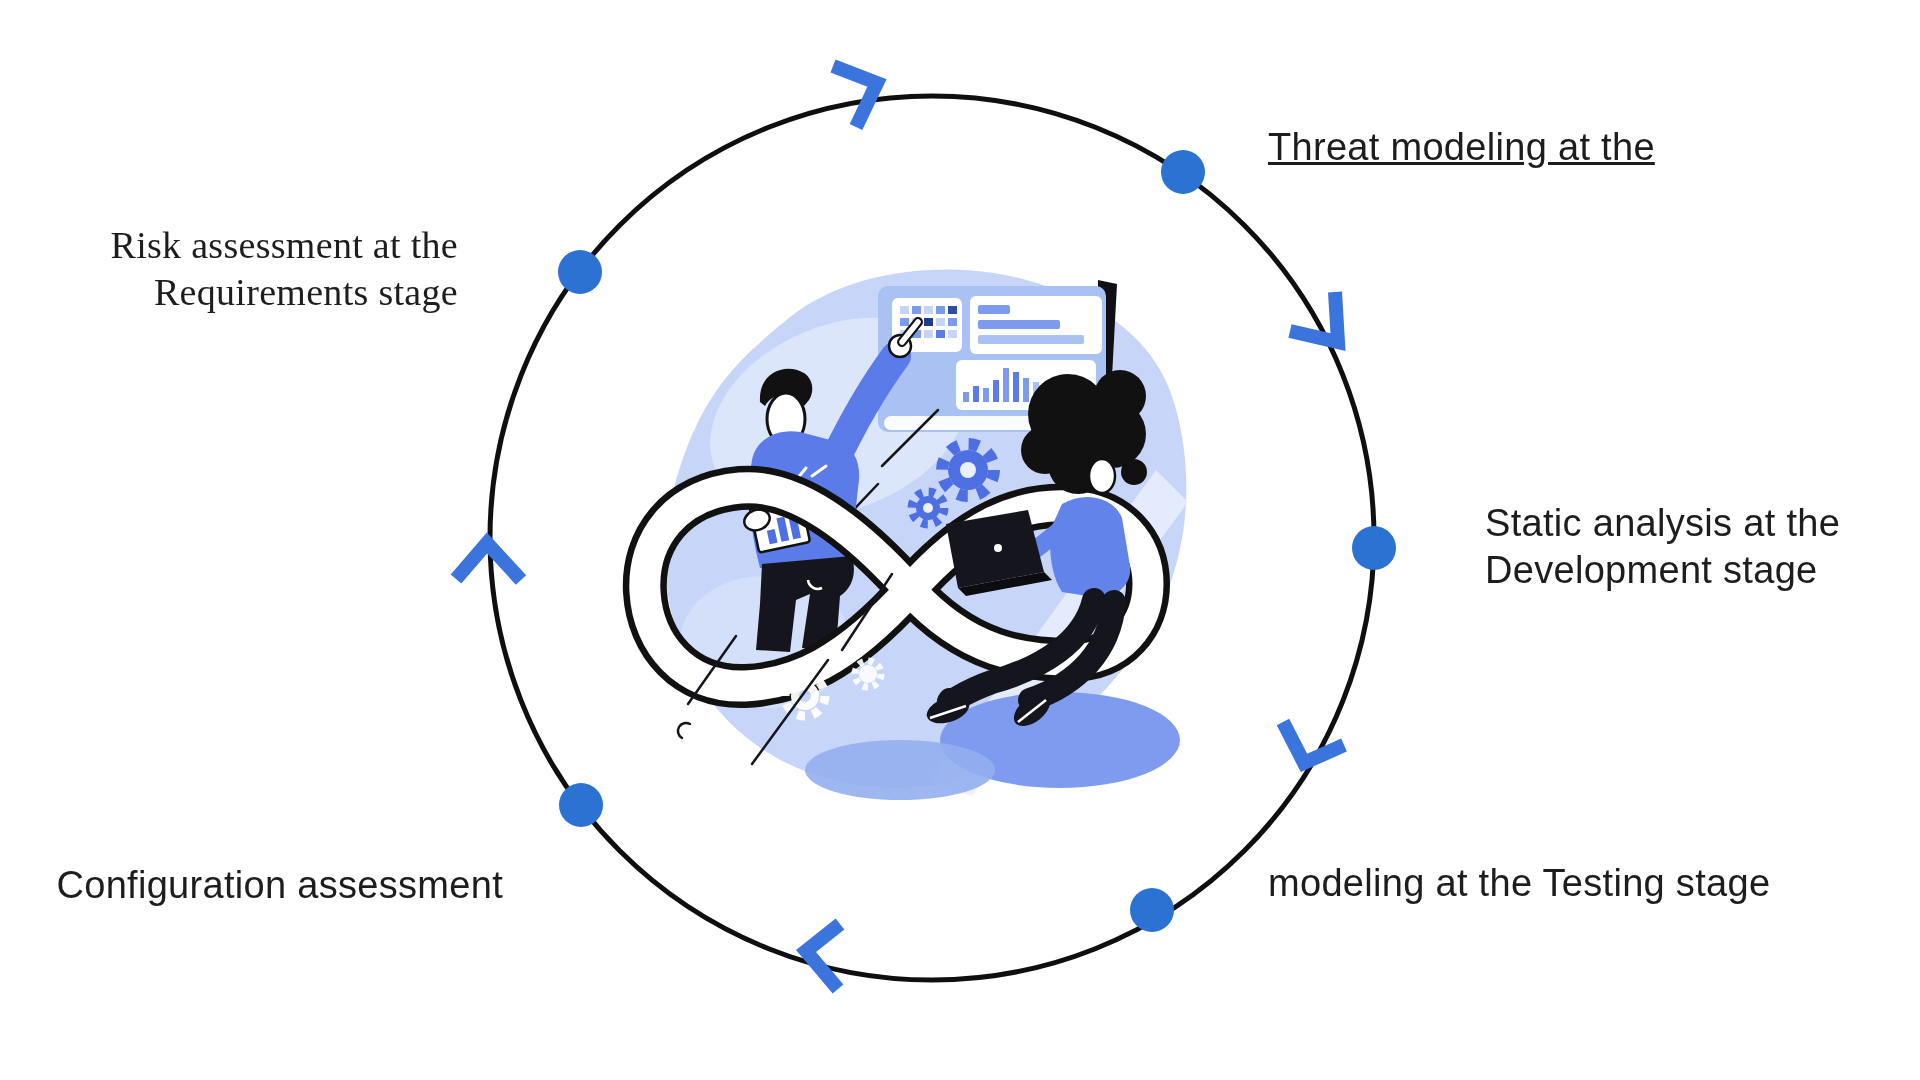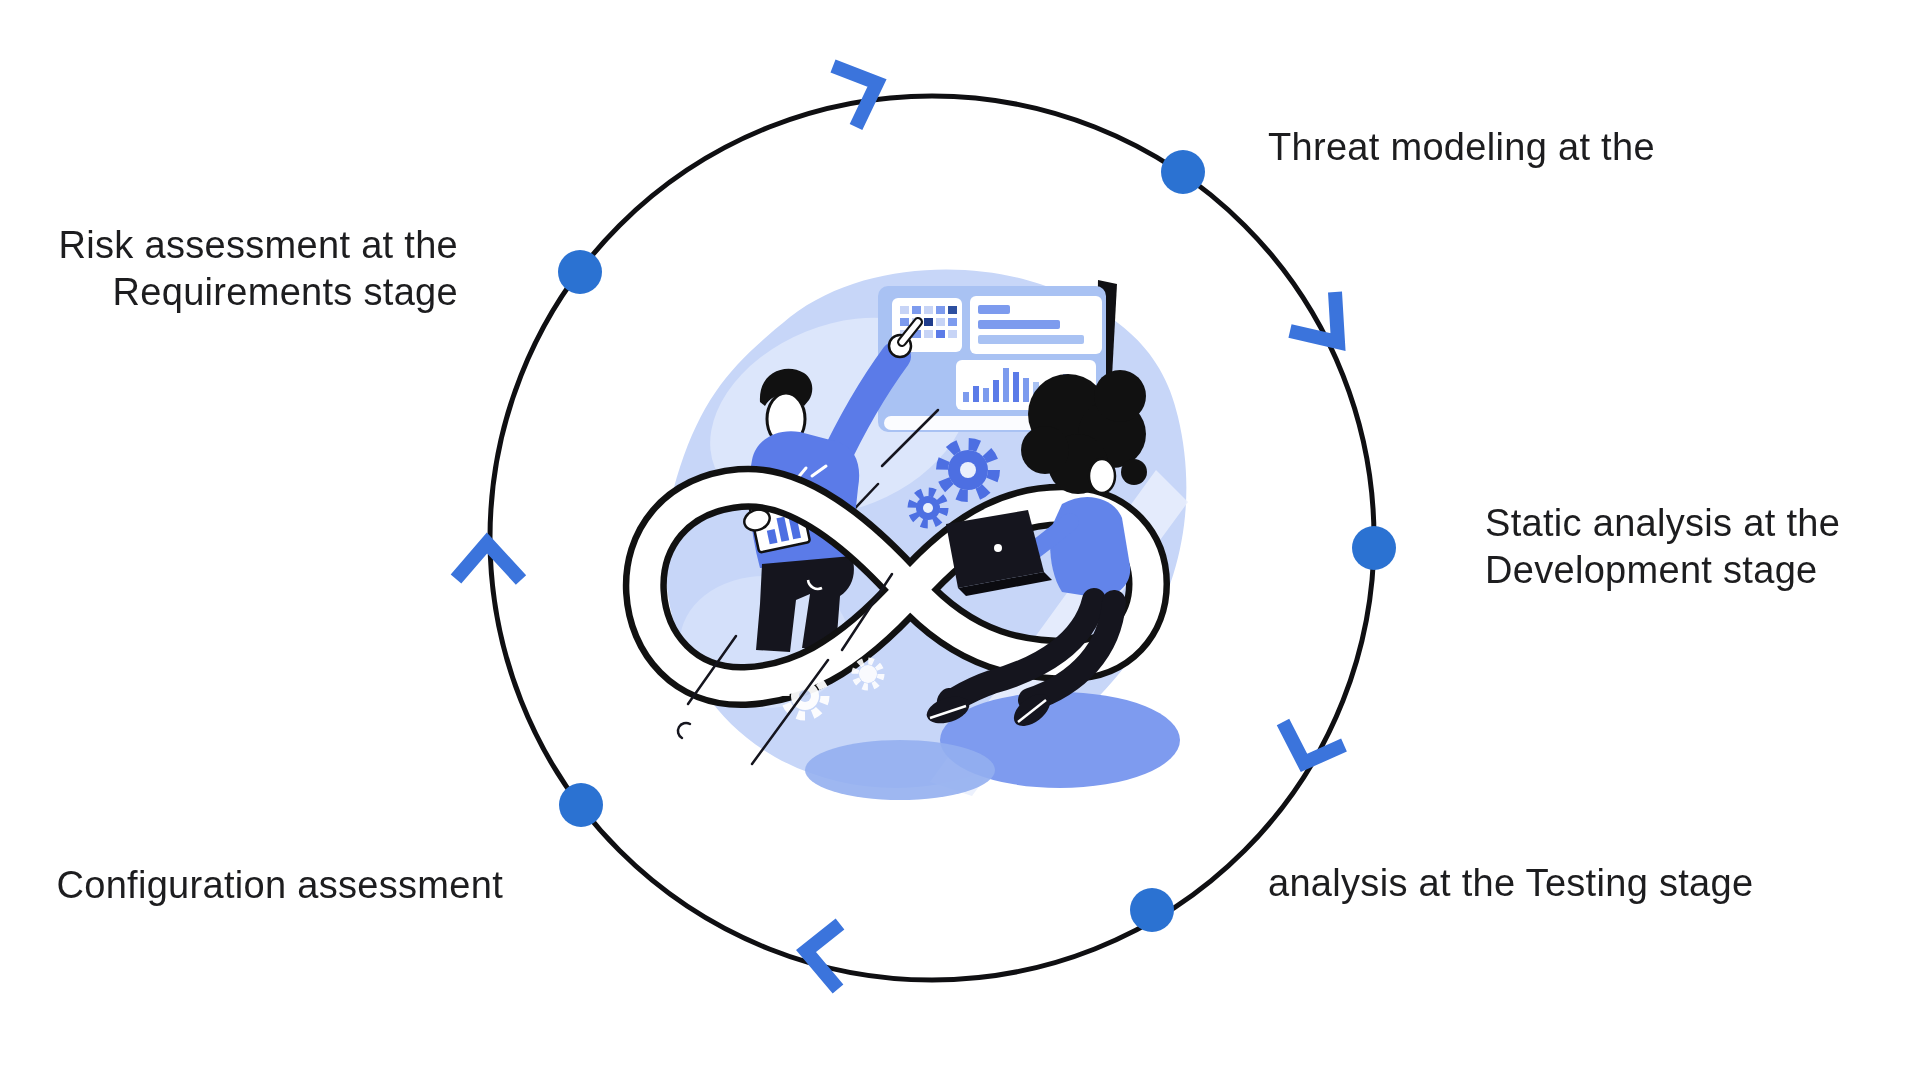--- a/index.html
+++ b/index.html
@@ -7,22 +7,22 @@
     position:relative;width:1920px;height:1080px;background:#ffffff;
     font-family:"Liberation Sans",sans-serif;overflow:hidden;
   }
   .ring-svg{position:absolute;left:0;top:0;width:1920px;height:1080px;}
   .illus-svg{position:absolute;left:600px;top:222px;width:620px;height:580px;}
   .label{
     position:absolute;color:#1d1d1f;
     font-size:38px;line-height:47px;font-weight:400;letter-spacing:.3px;
   }
   .label span{display:block;}
-  .lbl-requirements{left:0;top:222px;width:458px;text-align:right;}
-  .lbl-design{left:1268px;top:124px;text-align:left;}
+  .lbl-requirements{left:0;top:222px;width:458px;text-align:right;font-family:Liberation Serif, serif;}
+  .lbl-design{left:1268px;top:124px;text-align:left;text-decoration:underline;}
   .lbl-development{left:1437px;top:500px;text-align:left;margin-left:48px;}
   .lbl-testing{left:1268px;top:860px;text-align:left;}
   .lbl-deployment{left:0;top:862px;width:487px;text-align:right;padding-left:16px;}
 </style>
 </head>
 <body>
 
 <div class="canvas">
 
   <svg class="ring-svg" viewBox="0 0 1920 1080">
@@ -204,20 +204,20 @@
   <div class="label lbl-design">
     <span>Threat modeling at the</span>
   </div>
 
   <div class="label lbl-development">
     <span>Static analysis at the</span>
     <span>Development stage</span>
   </div>
 
   <div class="label lbl-testing">
-    <span>analysis at the Testing stage</span>
+    <span>modeling at the Testing stage</span>
   </div>
 
   <div class="label lbl-deployment">
     <span>Configuration assessment</span>
   </div>
 
 </div>
 
 </body></html>

